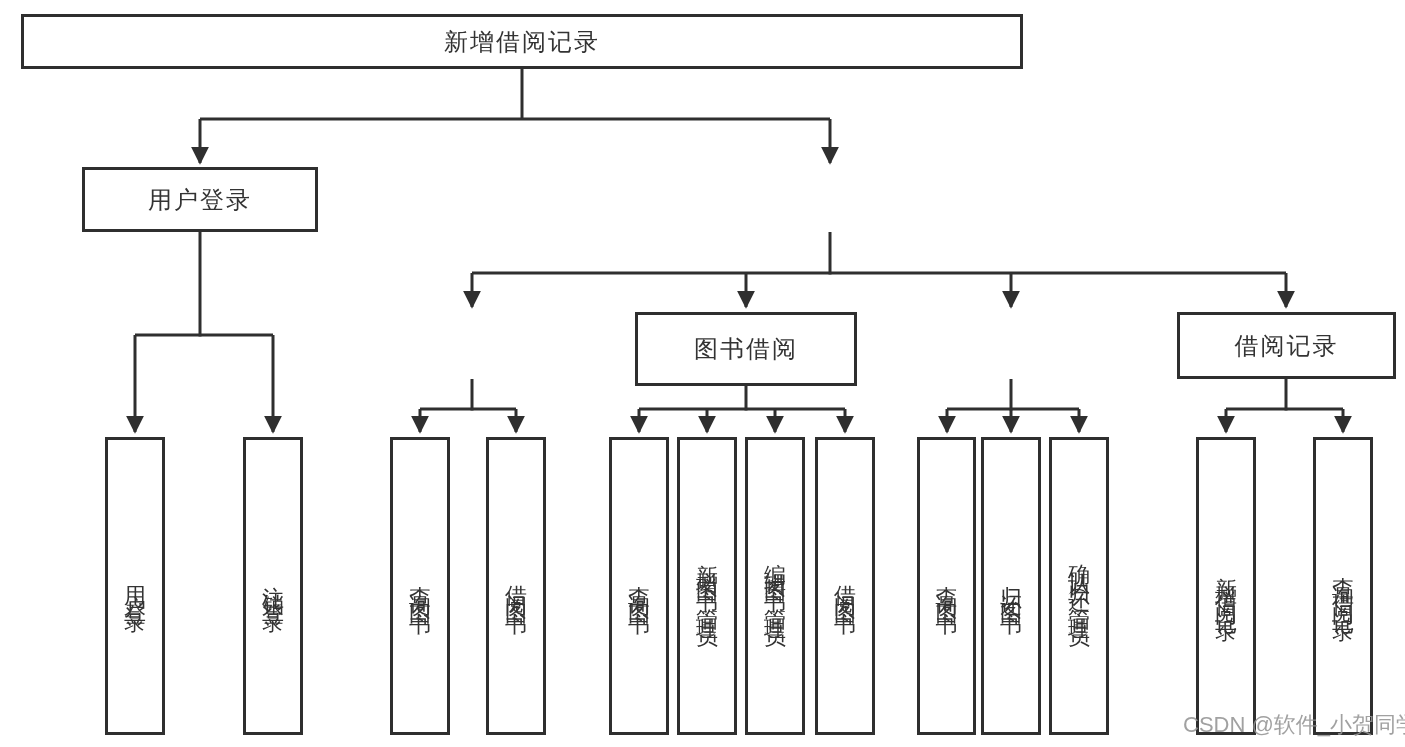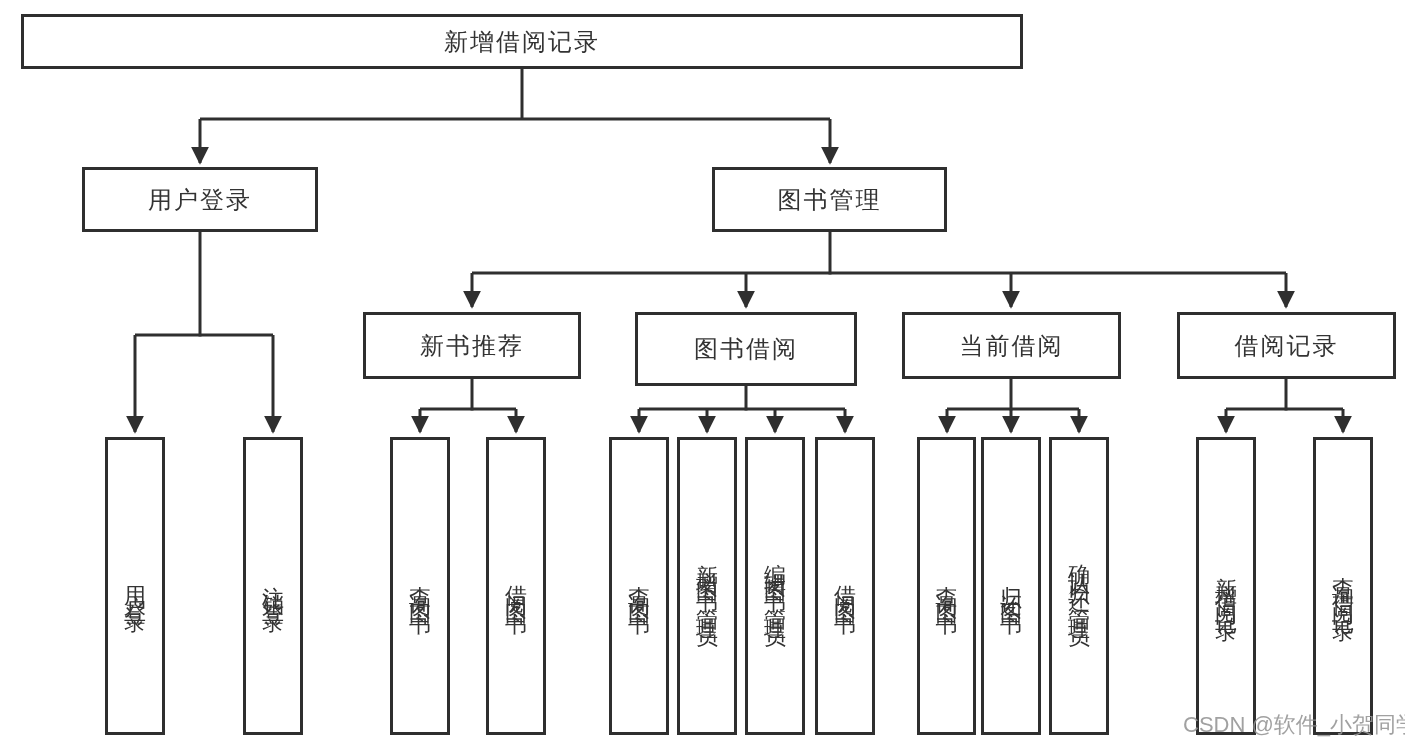--- a/index.html
+++ b/index.html
@@ -108,25 +108,22 @@
       <path d="M1286,379 L1286,410.5"></path>
       <path d="M1226,409 L1343,409"></path>
       <path d="M1226,409 L1226,432" marker-end="url(#arrow)"></path>
       <path d="M1343,409 L1343,432" marker-end="url(#arrow)"></path>
     </g>
   </svg>
 
   <div class="box h" style="left:21px;top:14px;width:1002px;height:55px">新增借阅记录</div>
 
   <div class="box h" style="left:82px;top:167px;width:236px;height:65px">用户登录</div>
-  <div class="box h" style="left:712px;top:167px;width:235px;height:65px">图书管理</div>
 
-  <div class="box h" style="left:363px;top:312px;width:218px;height:67px">新书推荐</div>
   <div class="box h" style="left:635px;top:312px;width:222px;height:74px">图书借阅</div>
-  <div class="box h" style="left:902px;top:312px;width:219px;height:67px">当前借阅</div>
   <div class="box h" style="left:1177px;top:312px;width:219px;height:67px">借阅记录</div>
 
   <div class="box v" style="left:105px;top:437px;width:60px;height:298px">
     <span class="vtext">用户登录</span>
   </div>
   <div class="box v" style="left:243px;top:437px;width:60px;height:298px">
     <span class="vtext">注销登录</span>
   </div>
 
   <div class="box v" style="left:390px;top:437px;width:60px;height:298px">

